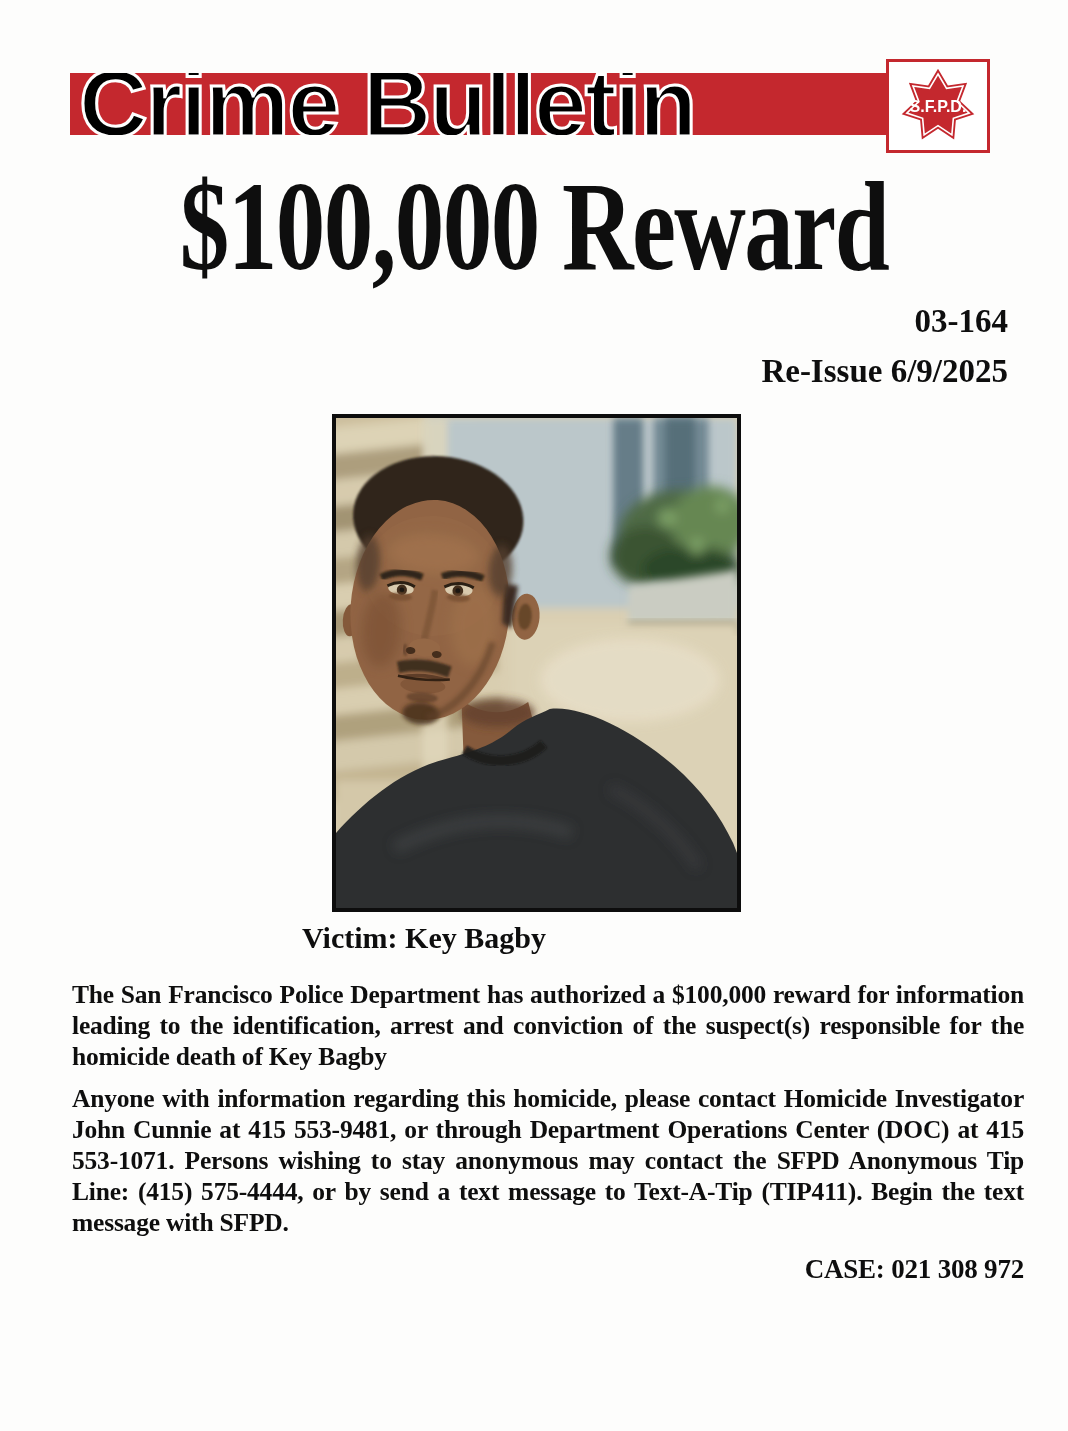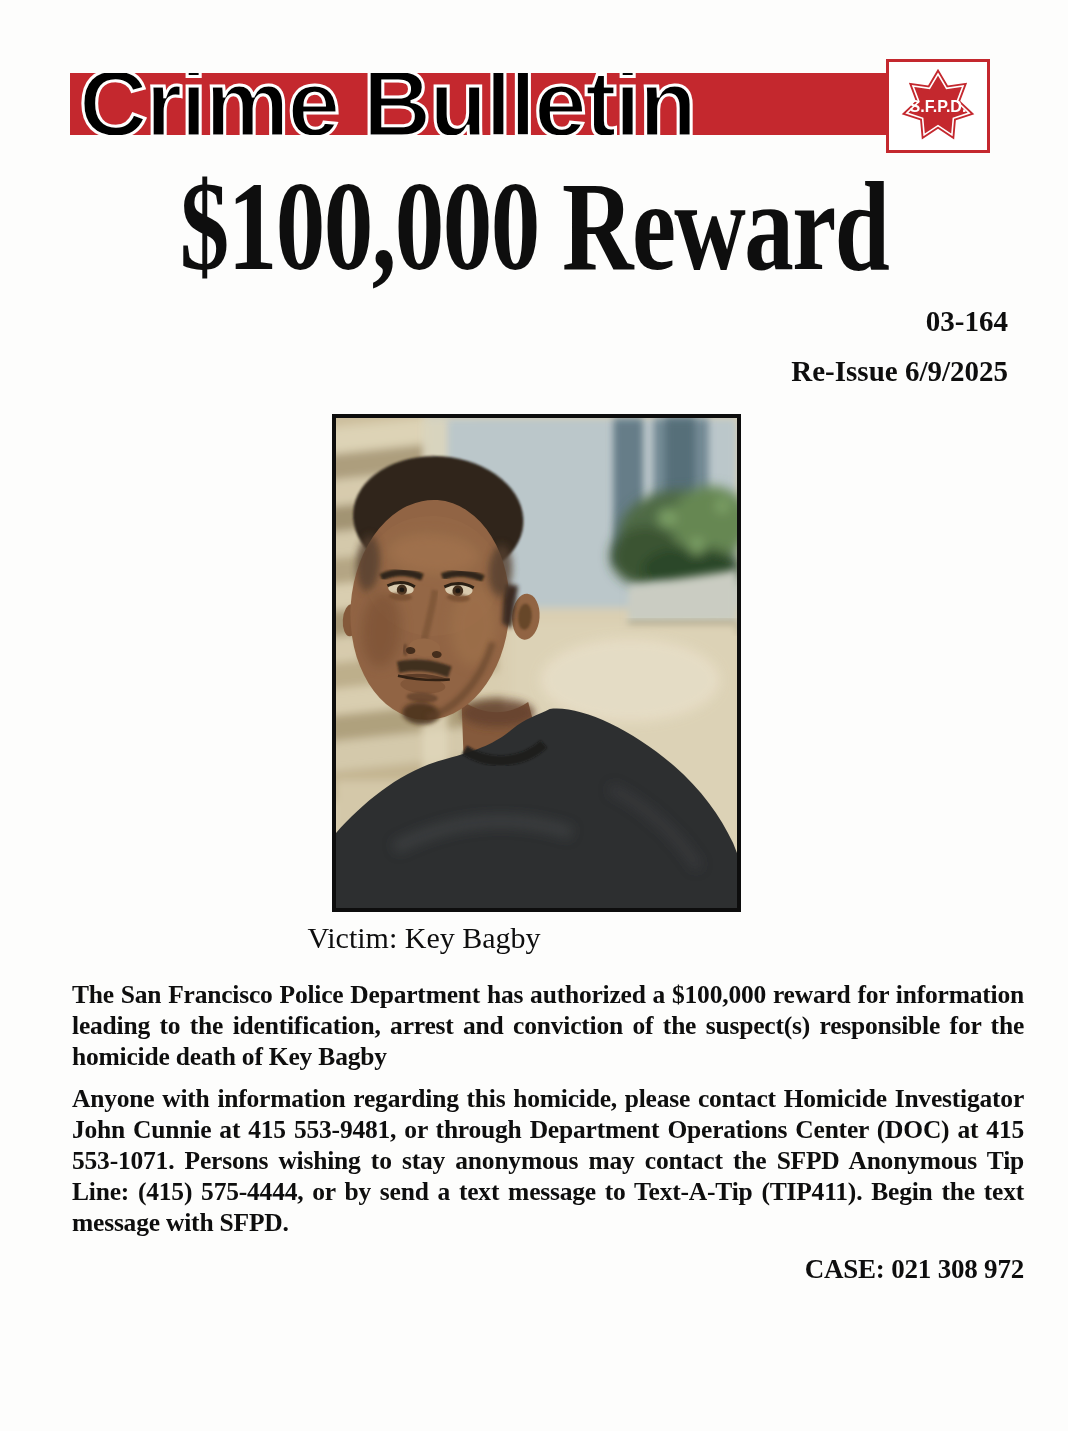--- a/index.html
+++ b/index.html
@@ -57,37 +57,37 @@
     position:absolute;left:0;top:166px;width:1068px;
     text-align:center;
     font-weight:bold;
     font-size:127px;line-height:120px;
     letter-spacing:-2px;
     transform:scaleX(.78);
     white-space:nowrap;
   }
   .meta{
     position:absolute;right:60px;
-    font-weight:bold;font-size:29px;line-height:30px;
+    font-weight:bold;font-size:33px;line-height:30px;
     text-align:right;
   }
   .bulletin-no{top:306px;}
   .reissue{top:356px;}
   
   .photo{
     position:absolute;left:332px;top:414px;
     width:409px;height:498px;
     border:4px solid #0d0d0d;
     background:#d9cdb0;
   }
   .photo svg{width:100%;height:100%;display:block;}
   .caption{
     position:absolute;left:0;top:920px;width:848px;
     text-align:center;
-    font-weight:normal;font-size:30px;line-height:36px;
+    font-weight:bold;font-size:30px;line-height:36px;
   }
   
   .body-text{
     position:absolute;left:72px;top:979px;width:952px;
     font-weight:bold;
     font-size:25.5px;line-height:31px;
     letter-spacing:-0.2px;
     text-align:justify;
   }
   .body-text p{margin:0 0 11px 0;}

